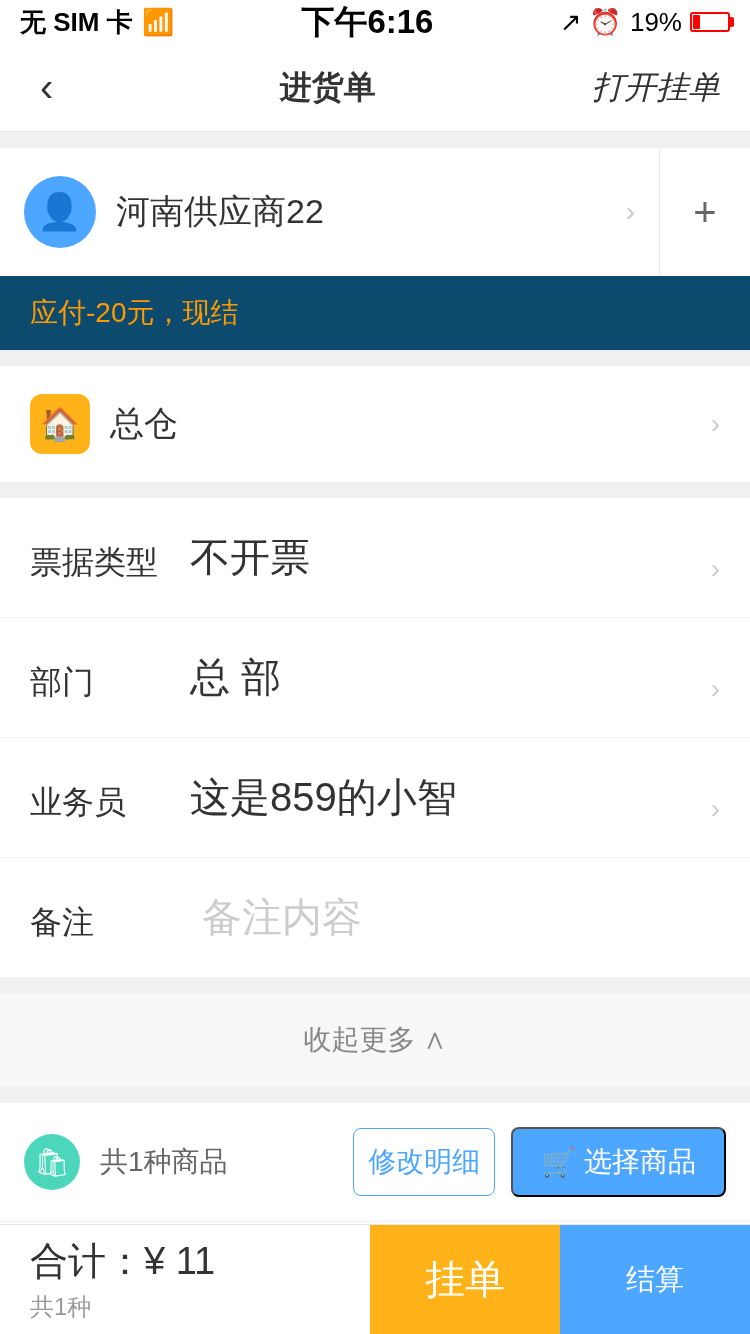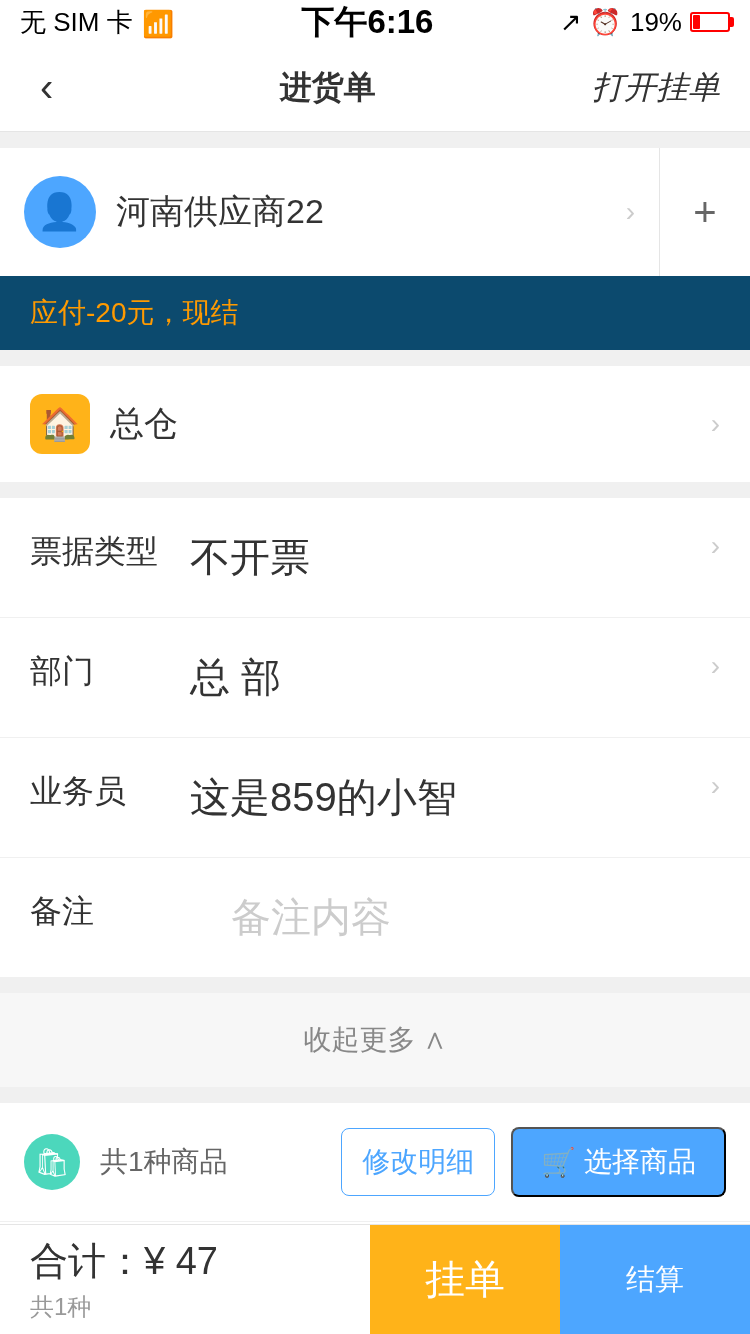--- a/index.html
+++ b/index.html
@@ -17,21 +17,21 @@
     .status-bar {
       background: #fff;
       height: 44px;
       display: flex;
       align-items: center;
       justify-content: space-between;
       padding: 0 20px;
       font-size: 26px;
       color: #000;
     }
-    .status-left { display: flex; align-items: flex-end; gap: 10px; }
+    .status-left { display: flex; align-items: center; gap: 10px; font-weight: bold; }
     .status-center { font-weight: 600; font-size: 33px; }
     .status-right { display: flex; align-items: center; gap: 8px; font-size: 26px; }
     .battery-icon {
       width: 40px; height: 20px; border: 2px solid #f00; border-radius: 3px; position: relative; display: inline-block;
     }
     .battery-icon::after {
       content: ''; position: absolute; right: -6px; top: 50%; transform: translateY(-50%);
       width: 4px; height: 10px; background: #f00; border-radius: 0 2px 2px 0;
     }
     .battery-fill {
@@ -125,39 +125,38 @@
       display: flex; align-items: center; justify-content: center;
       margin-right: 20px; flex-shrink: 0;
     }
     .warehouse-icon-inner { color: #fff; font-size: 32px; }
     .warehouse-name { flex: 1; font-size: 34px; color: #333; }
 
     
     .form-row {
       background: #fff;
       display: flex;
-      align-items: flex-start;
+      align-items: flex-end;
       padding: 32px 30px;
       border-bottom: 1px solid #f0f0f0;
     }
-    .form-row:last-child { border-bottom: none; }
+    .form-row:last-child { border-bottom: none; gap: 12px; }
     .form-label {
       font-size: 32px;
       color: #333;
       width: 160px;
       flex-shrink: 0;
     }
     .form-value {
       flex: 1;
       font-size: 40px;
       color: #333;
     }
     .form-value.placeholder {
       color: #ccc;
-      margin-left: 41px;
     }
     .form-section {
       background: #fff;
       margin-bottom: 16px;
     }
 
     
     .collapse-row {
       background: #f7f7f7;
       display: flex;
@@ -189,21 +188,21 @@
     .product-count-label {
       flex: 1;
       font-size: 28px;
       color: #666;
     }
     .btn-outline {
       border: 1.5px solid #4da6ff;
       background: #fff;
       color: #4da6ff;
       font-size: 28px;
-      padding: 14px 20px;
+      padding: 14px 14px;
       border-radius: 8px;
       margin-right: 16px;
       cursor: pointer;
     }
     .btn-blue {
       background: #4da6ff;
       color: #fff;
       font-size: 28px;
       padding: 14px 28px;
       border-radius: 8px;
@@ -390,19 +389,19 @@
       </div>
       <span class="product-more">···</span>
     </div>
   </div>
 
 </div>
 
 <div class="bottom-bar">
   <div class="bottom-total">
     <div class="total-main">
-      <span>合计：</span><span>¥ 47</span>
+      <span>合计：</span><span>¥ 11</span>
     </div>
     <div class="total-sub">共1种</div>
   </div>
   <div class="bottom-btn-hang">挂单</div>
   <div class="bottom-btn-settle">结算</div>
 </div>
 
 </body></html>

